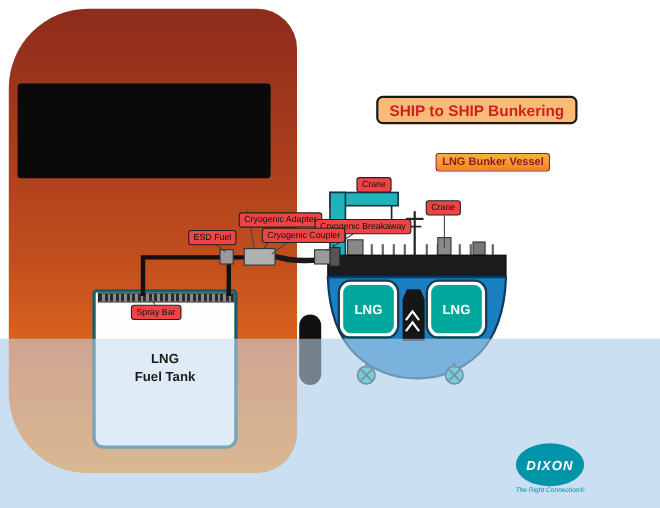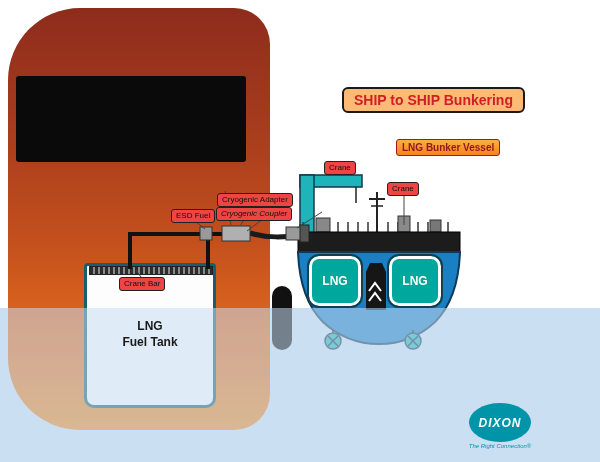--- a/index.html
+++ b/index.html
@@ -36,21 +36,21 @@
   .badge-orange{background:linear-gradient(180deg,#fbb041,#f58220);border:1px solid #9e1b1f;
     border-radius:3px;padding:1px 5px;font-size:9px;font-weight:bold;color:#8e1a1d;
     white-space:nowrap;z-index:9;line-height:1.3;}
   .title-badge{left:342px;top:87px;background:#fdba74;border:2px solid #1a1a1a;border-radius:6px;
     padding:3px 10px;font-size:14px;font-weight:bold;color:#d01f27;white-space:nowrap;z-index:9;}
   .vessel-label-pos{left:396px;top:139px;font-size:10px;text-align:right;}
 
   .pos-bunker-station{left:188px;top:175px;}
   .pos-adapter{left:217px;top:193px;}
   .pos-breakaway{left:286px;top:199px;}
-  .pos-coupler{left:216px;top:207px;font-style:italic;}
+  .pos-coupler{left:238px;top:207px;}
   .pos-esd{left:171px;top:209px;}
   .pos-spray{left:119px;top:277px;}
   .pos-crane{left:324px;top:161px;}
   .pos-pump{left:387px;top:182px;}
 
   .logo{left:460px;top:403px;width:80px;text-align:center;z-index:9;}
   .logo-oval{width:62px;height:39px;margin:0 auto;background:#0094a9;border-radius:50%;
     display:flex;align-items:center;justify-content:center;color:#fff;font-weight:bold;
     font-style:italic;font-size:12px;letter-spacing:1px;}
   .logo-tagline{font-size:6px;color:#0094a9;font-style:italic;margin-top:1px;}
@@ -157,23 +157,24 @@
   <div class="abs overlay"></div>
 
   <div class="abs tank-label">LNG
 Fuel Tank</div>
 
   <div class="abs title-badge">SHIP to SHIP Bunkering</div>
   <div class="abs badge-orange vessel-label-pos">LNG Bunker Vessel</div>
   <div class="abs badge-white pos-crane">Crane</div>
   <div class="abs badge-white pos-pump">Crane</div>
   <div class="abs badge-white pos-adapter">Cryogenic Adapter</div>
+  <div class="abs badge-white pos-breakaway">Cryogenic Breakaway</div>
   <div class="abs badge-white pos-coupler">Cryogenic Coupler</div>
   <div class="abs badge-white pos-esd">ESD Fuel</div>
-  <div class="abs badge-white pos-spray">Crane Bar</div>
+  <div class="abs badge-white pos-spray">Spray Bar</div>
 
   <div class="abs logo">
     <div class="logo-oval">
       <span>DIXON</span>
     </div>
     <div class="logo-tagline">The Right Connection®</div>
   </div>
 
 </div>
 

